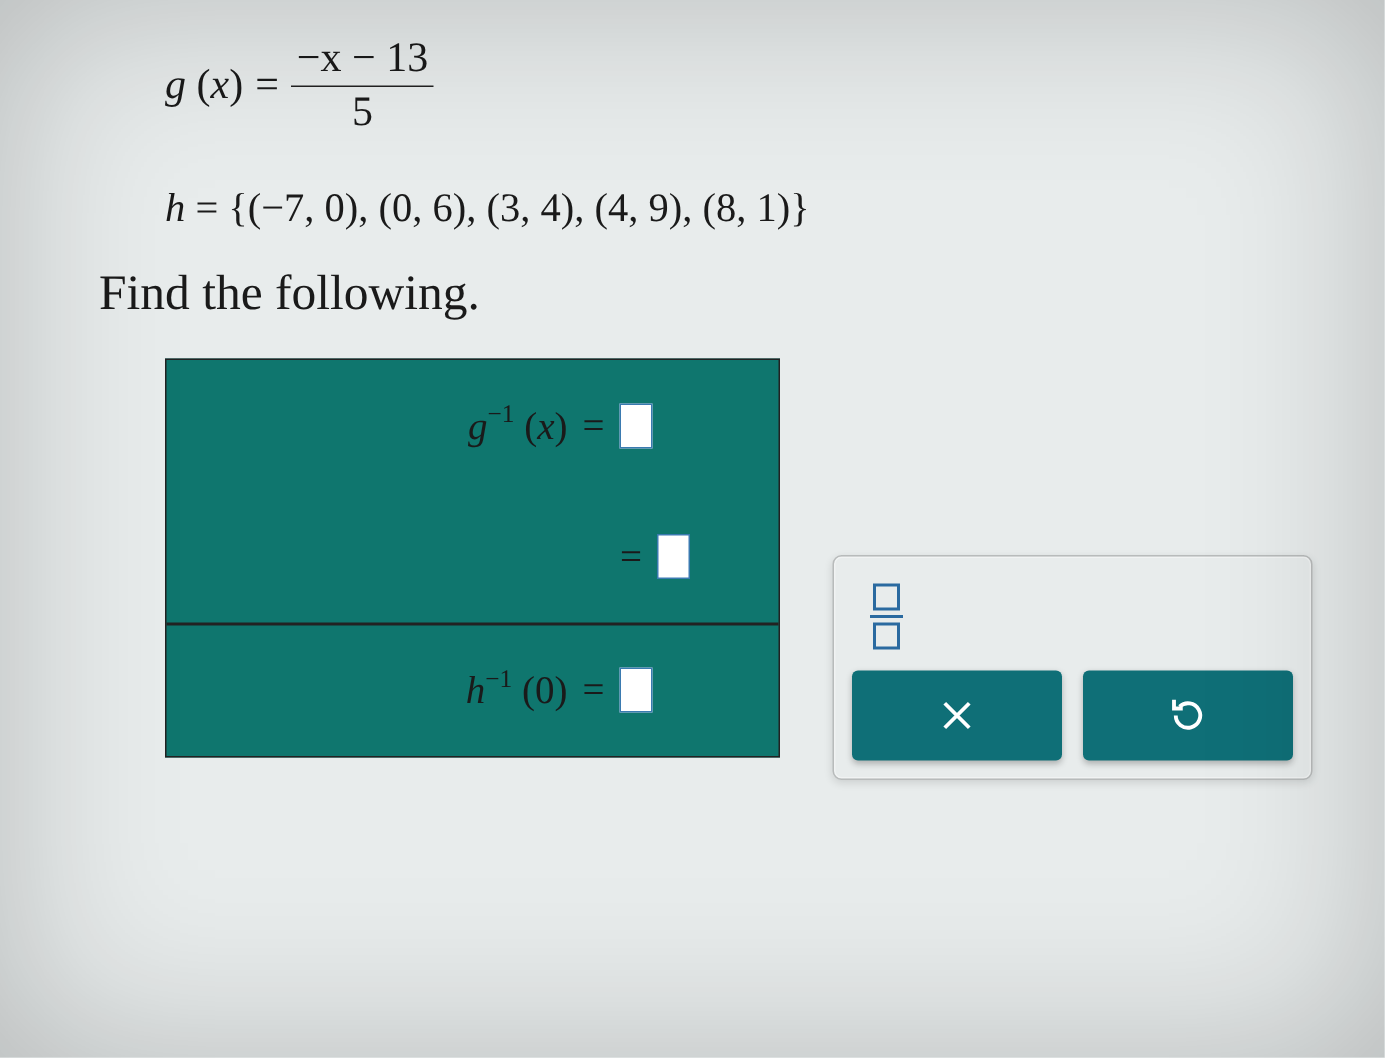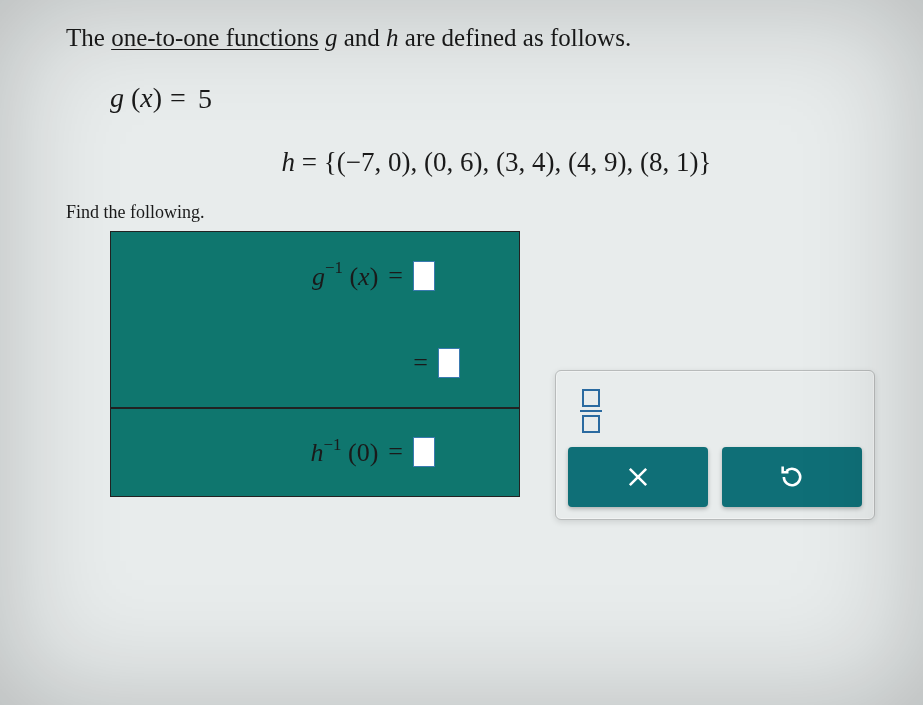--- a/index.html
+++ b/index.html
@@ -42,25 +42,24 @@
   .g-def {
     font-size: 28px;
     display: flex;
     align-items: center;
     gap: 8px;
     margin-bottom: 32px;
   }
   .h-def {
     font-size: 27px;
     margin-bottom: 24px;
-    text-align: center;
   }
   .find-line {
-    font-size: 18px;
-    margin-bottom: 8px;
+    font-size: 33px;
+    margin-bottom: 24px;
   }
   .answer-box {
     border: 1.5px solid #222;
     width: 410px;
     background: #0f766e;
     margin-left: 44px;
   }
   .answer-row {
     height: 88px;
     display: flex;
@@ -146,32 +145,30 @@
     content:"";position:absolute;inset:0;
     box-shadow: inset 0 0 120px rgba(0,0,0,0.22);
     pointer-events:none;
   }
 </style>
 </head>
 <body>
 
 <div class="page">
 
-  <div class="prompt-line">
-    <span>The </span><span class="underline">one-to-one functions</span><span> </span><span class="math-italic">g</span><span> and </span><span class="math-italic">h</span><span> are defined as follows.</span>
-  </div>
 
   <div class="defs">
     <div class="g-def">
       <span>
         <span class="math-italic">g</span>
         <span>(</span><span class="math-italic">x</span><span>)</span>
       </span>
       <span>=</span>
       <span class="frac">
+        <span class="num">−x − 13</span>
         <span class="den">5</span>
       </span>
     </div>
 
     <div class="h-def">
       <span class="math-italic">h</span>
       <span>=</span>
       <span>{(−7,  0),  (0,  6),  (3,  4),  (4,  9),  (8,  1)}</span>
     </div>
   </div>

